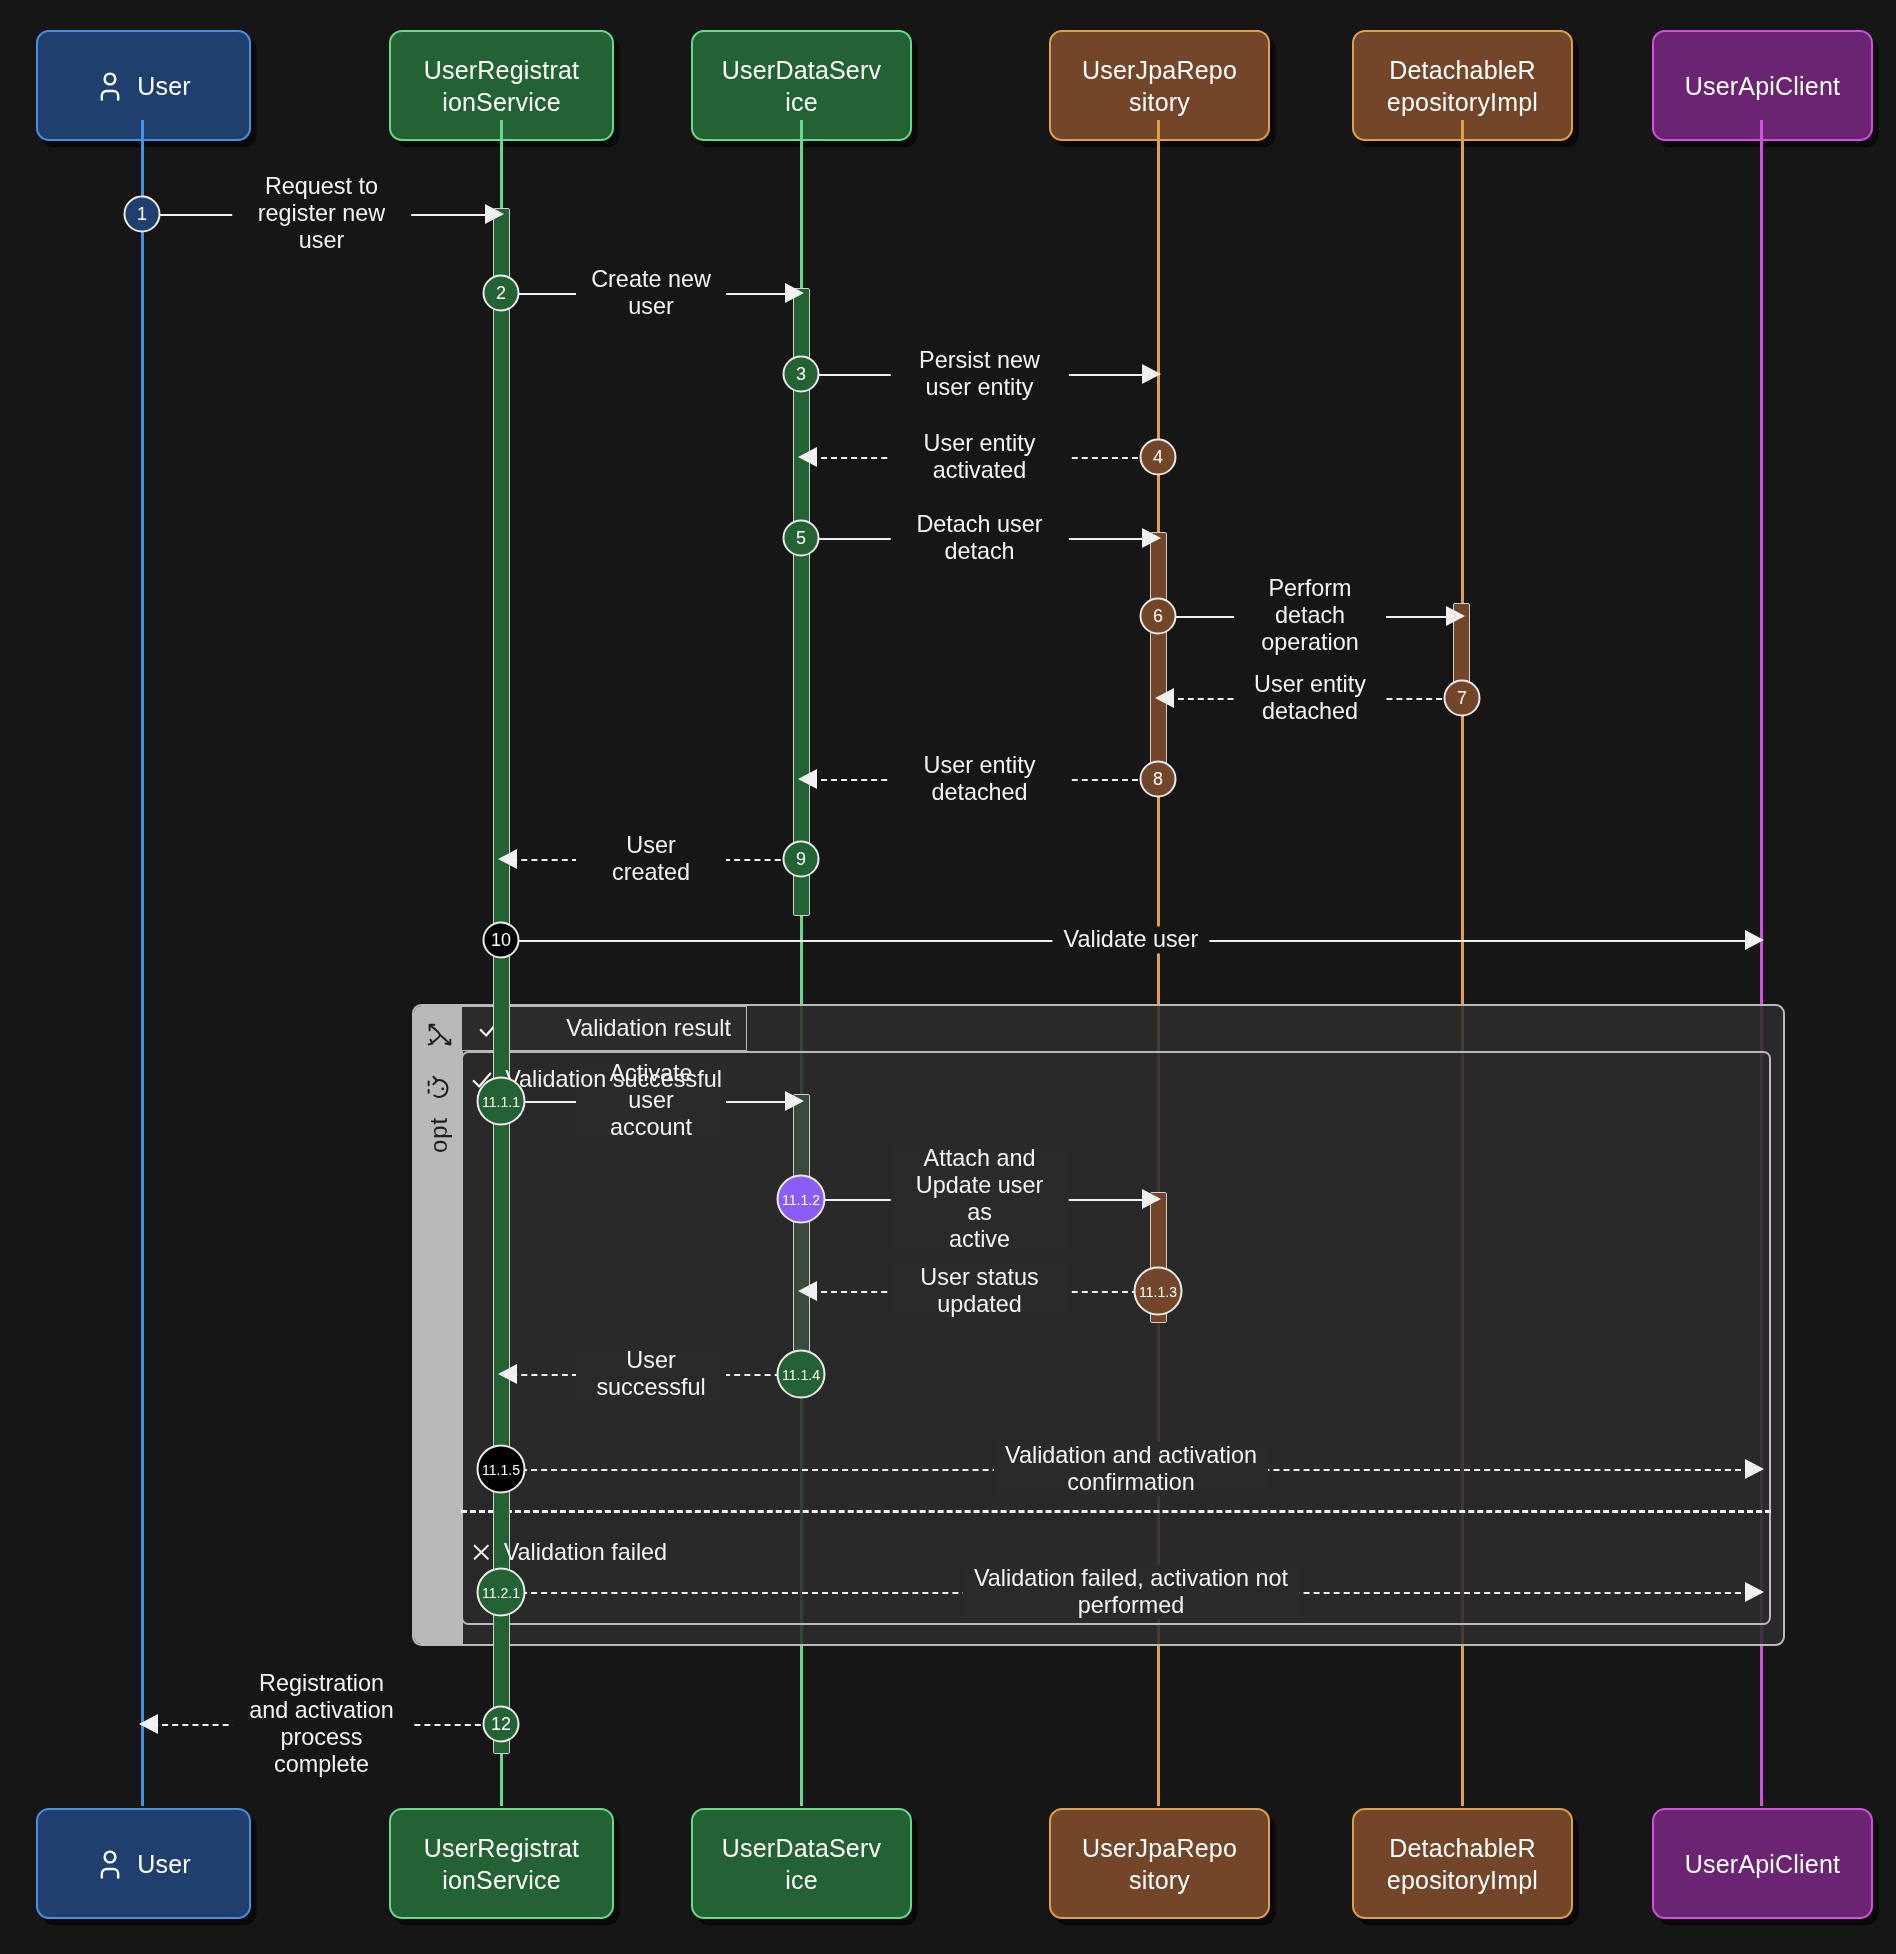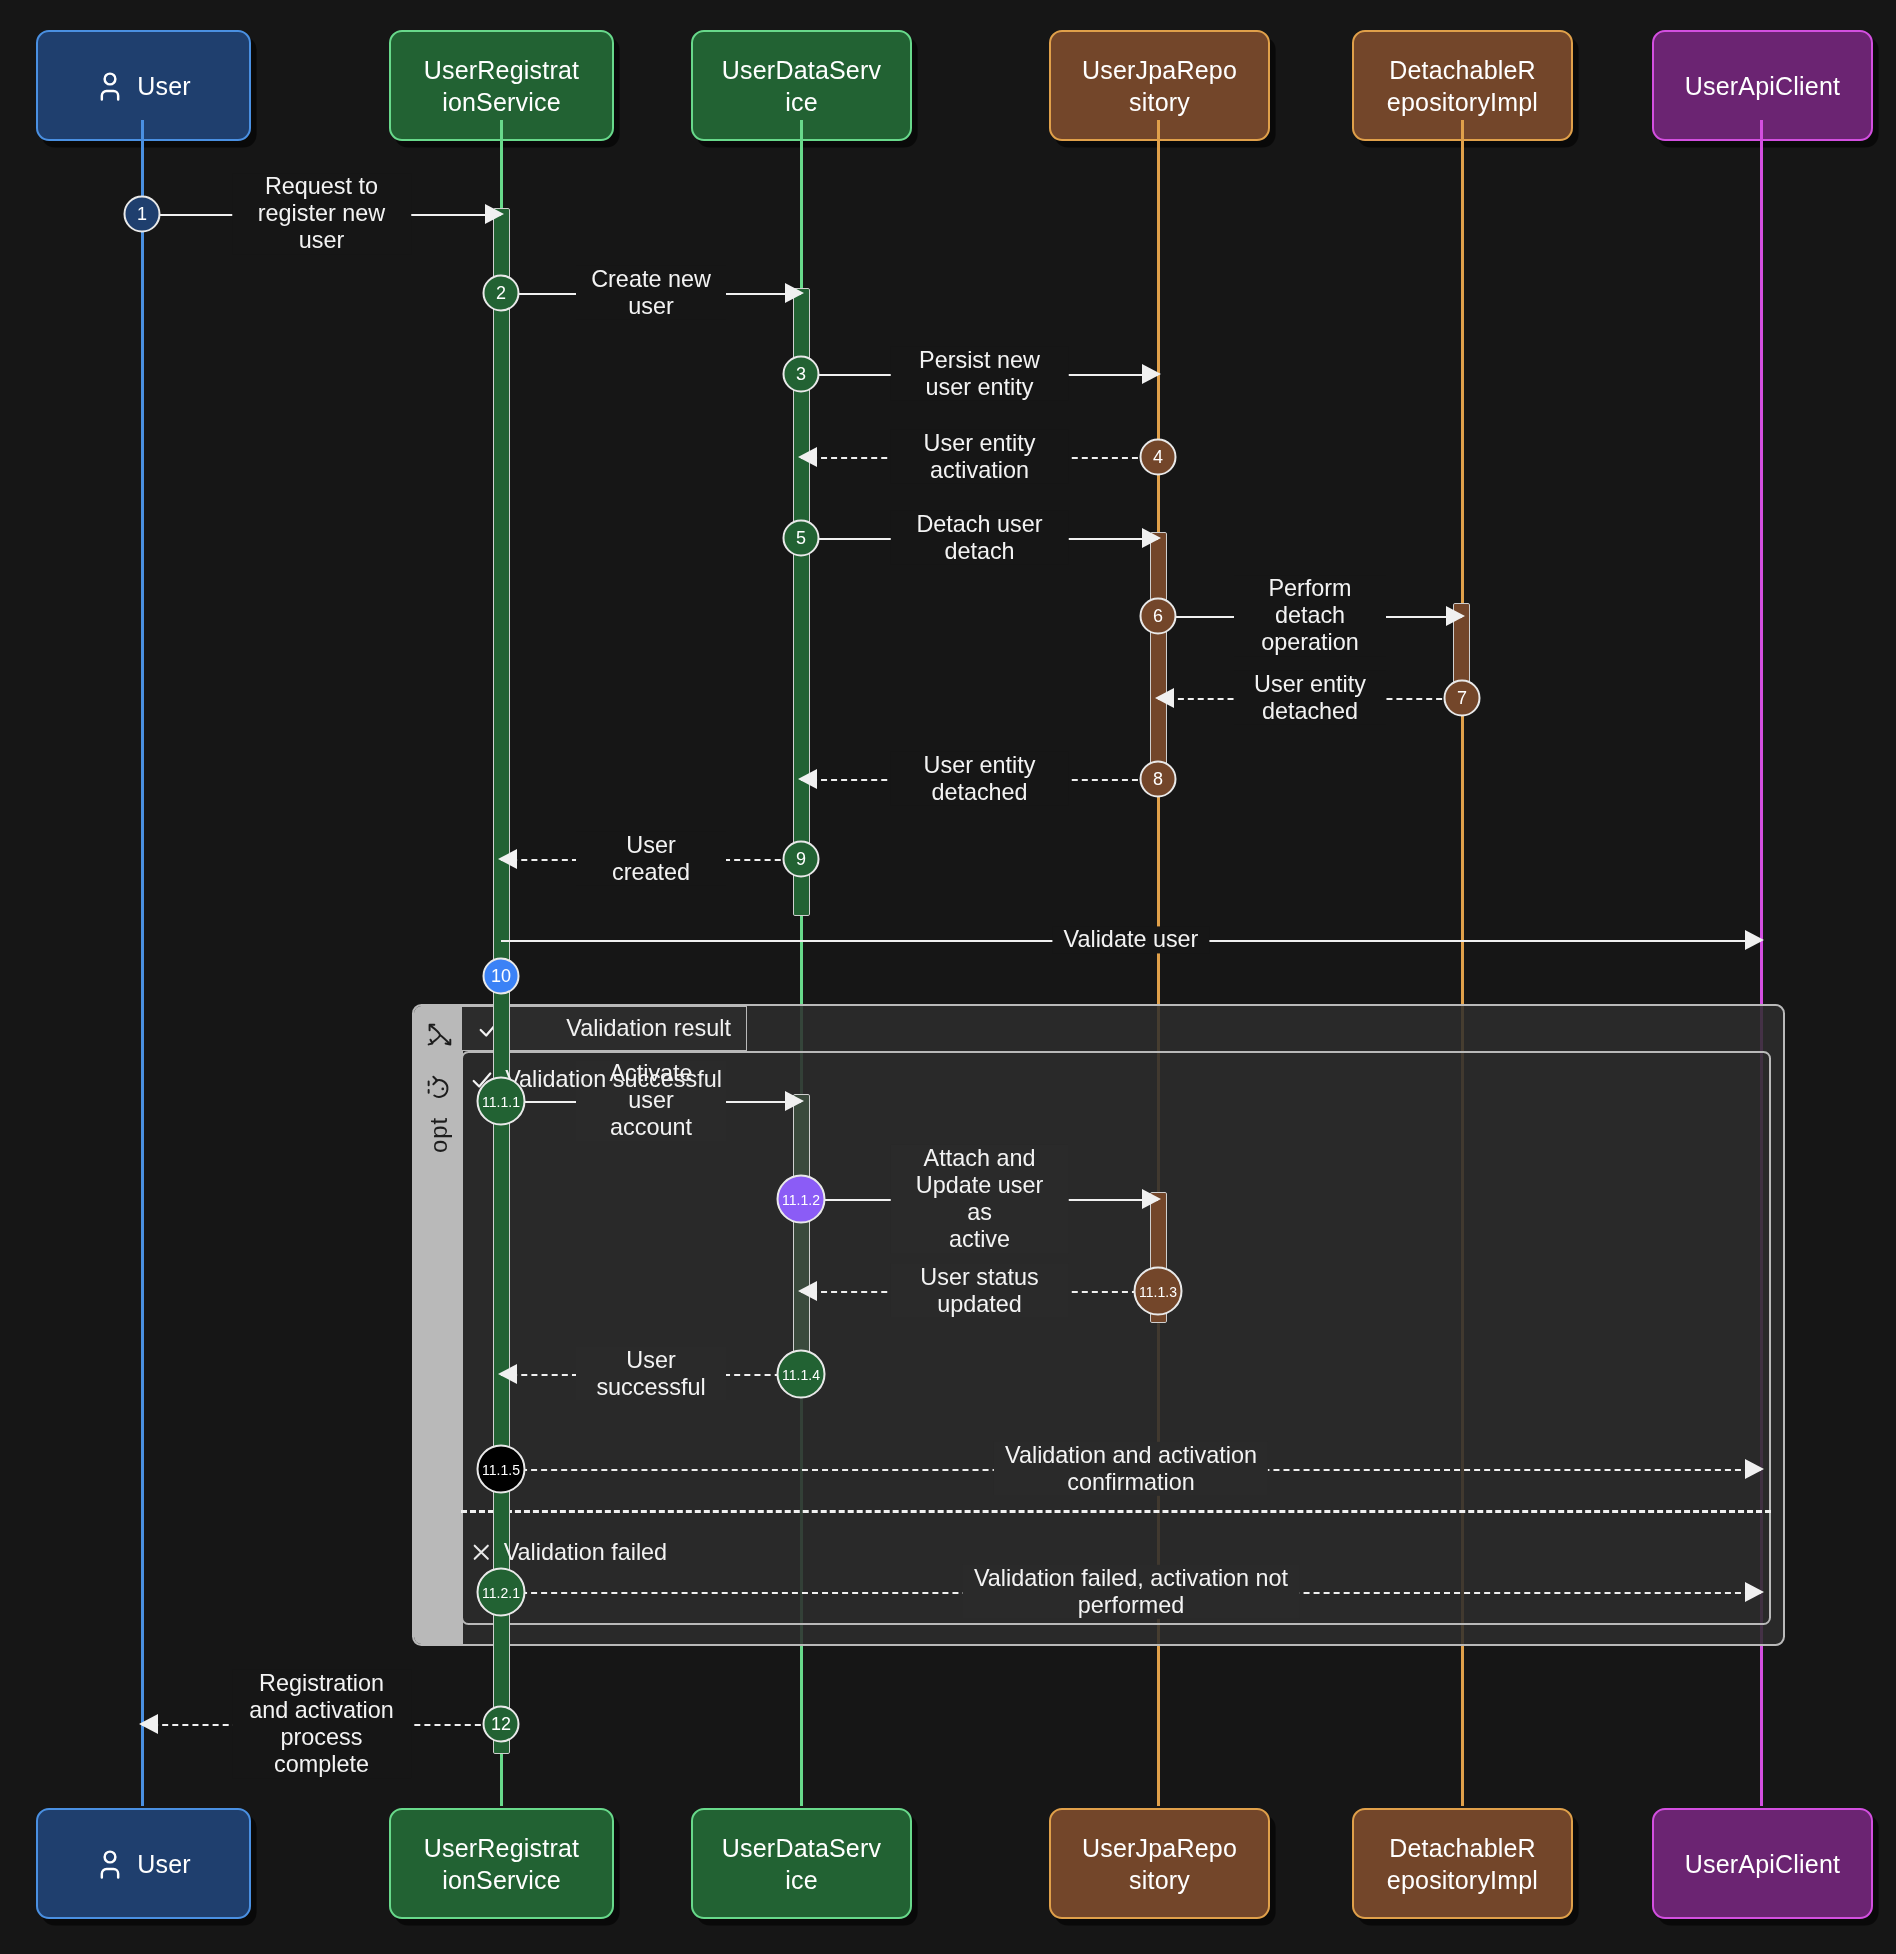--- a/index.html
+++ b/index.html
@@ -343,21 +343,21 @@
     <div class="seqnum" style="left: 501px; top: 293px; width: 37px; height: 37px; background: rgb(34, 98, 51);">2</div>
     <div class="msg " style="left: 801px; top: 374px; width: 357px;">
       <div class="line"></div>
       <div class="arrow-r"></div>
       <div class="msg-text">Persist new user entity</div>
     </div>
     <div class="seqnum" style="left: 801px; top: 374px; width: 37px; height: 37px; background: rgb(34, 98, 51);">3</div>
     <div class="msg dashed " style="left: 801px; top: 457px; width: 357px;">
       <div class="line"></div>
       <div class="arrow-l"></div>
-      <div class="msg-text">User entity activation</div>
+      <div class="msg-text">User entity activated</div>
     </div>
     <div class="seqnum" style="left: 1158px; top: 457px; width: 37px; height: 37px; background: rgb(115, 70, 42);">4</div>
     <div class="msg " style="left: 801px; top: 538px; width: 357px;">
       <div class="line"></div>
       <div class="arrow-r"></div>
       <div class="msg-text">Detach user detach</div>
     </div>
     <div class="seqnum" style="left: 801px; top: 538px; width: 37px; height: 37px; background: rgb(34, 98, 51);">5</div>
     <div class="msg " style="left: 1158px; top: 616px; width: 304px;">
       <div class="line"></div>
@@ -381,21 +381,21 @@
       <div class="line"></div>
       <div class="arrow-l"></div>
       <div class="msg-text">User created</div>
     </div>
     <div class="seqnum" style="left: 801px; top: 859px; width: 37px; height: 37px; background: rgb(34, 98, 51);">9</div>
     <div class="msg " style="left: 501px; top: 940px; width: 1260px;">
       <div class="line"></div>
       <div class="arrow-r"></div>
       <div class="msg-text wide">Validate user</div>
     </div>
-    <div class="seqnum" style="left: 501px; top: 976px; width: 37px; height: 37px; background: #3b82f6;">10</div>
+    <div class="seqnum" style="left: 501px; top: 940px; width: 37px; height: 37px; background: #000000;">10</div>
     <div class="msg in-frag" style="left: 501px; top: 1101px; width: 300px;">
       <div class="line"></div>
       <div class="arrow-r"></div>
       <div class="msg-text">Activate user account</div>
     </div>
     <div class="seqnum sm" style="left: 501px; top: 1101px; width: 49px; height: 49px; background: rgb(34, 98, 51);">11.1.1</div>
     <div class="msg in-frag" style="left: 801px; top: 1199px; width: 357px;">
       <div class="line"></div>
       <div class="arrow-r"></div>
       <div class="msg-text">Attach and Update user as

